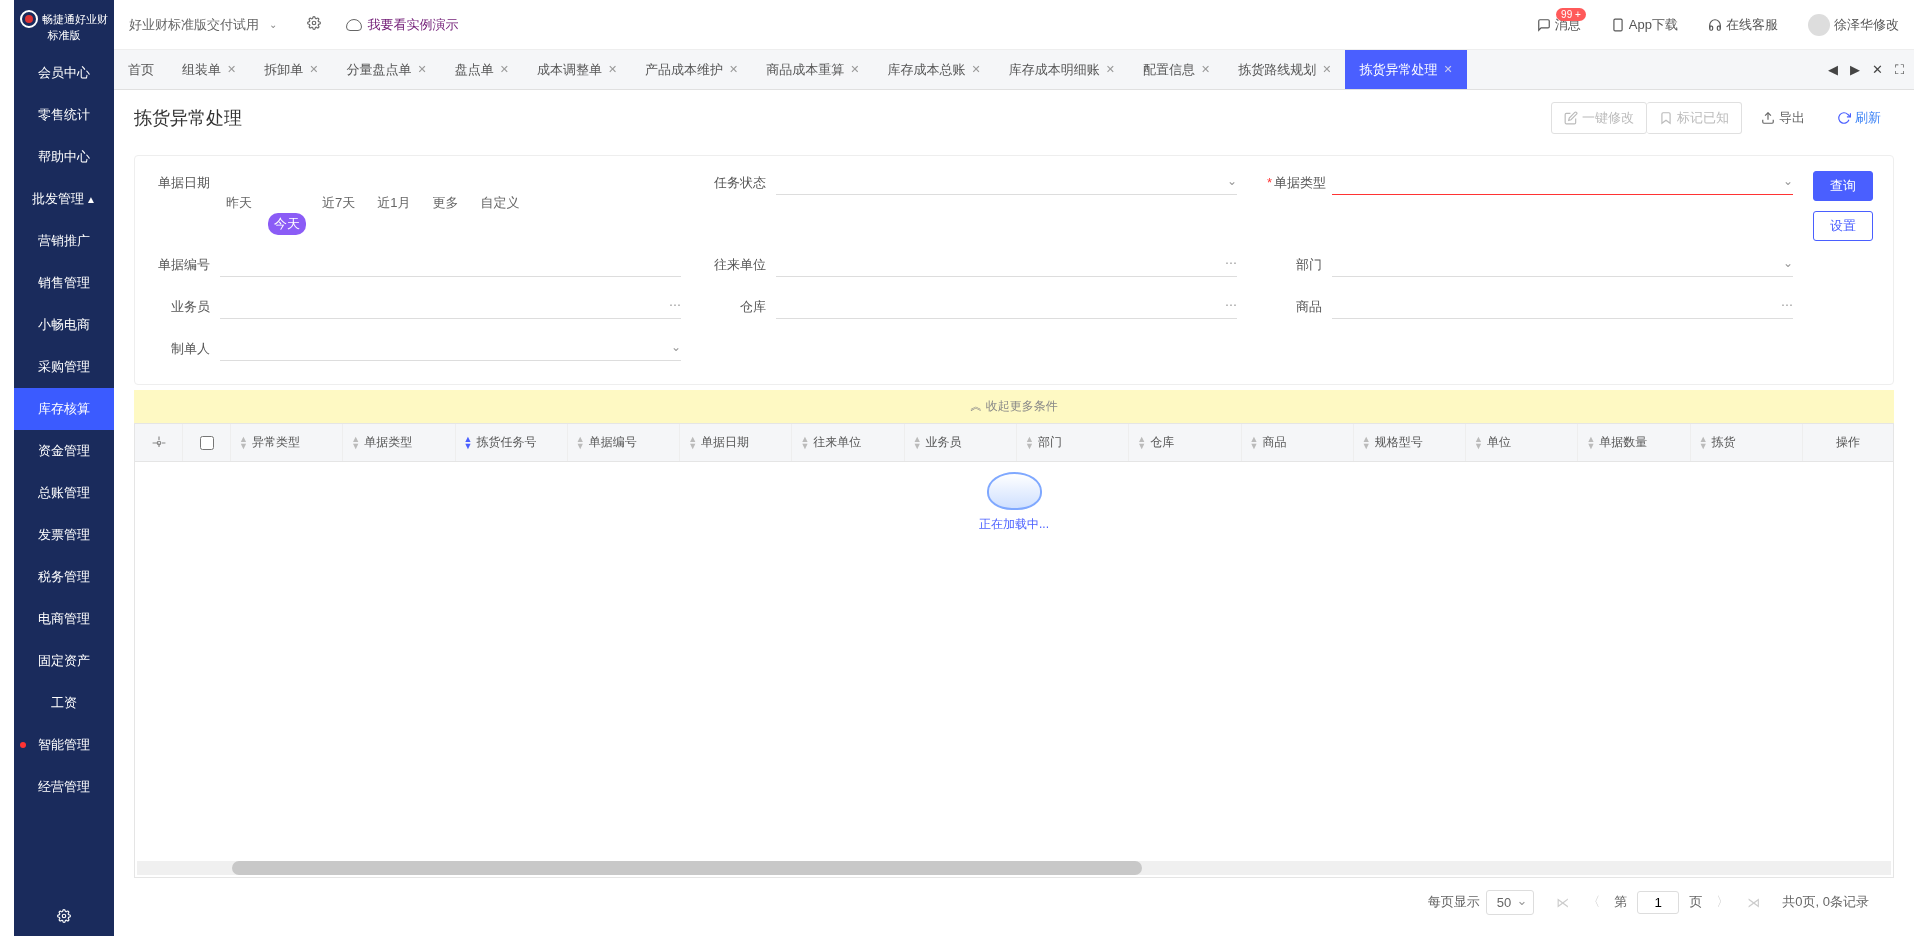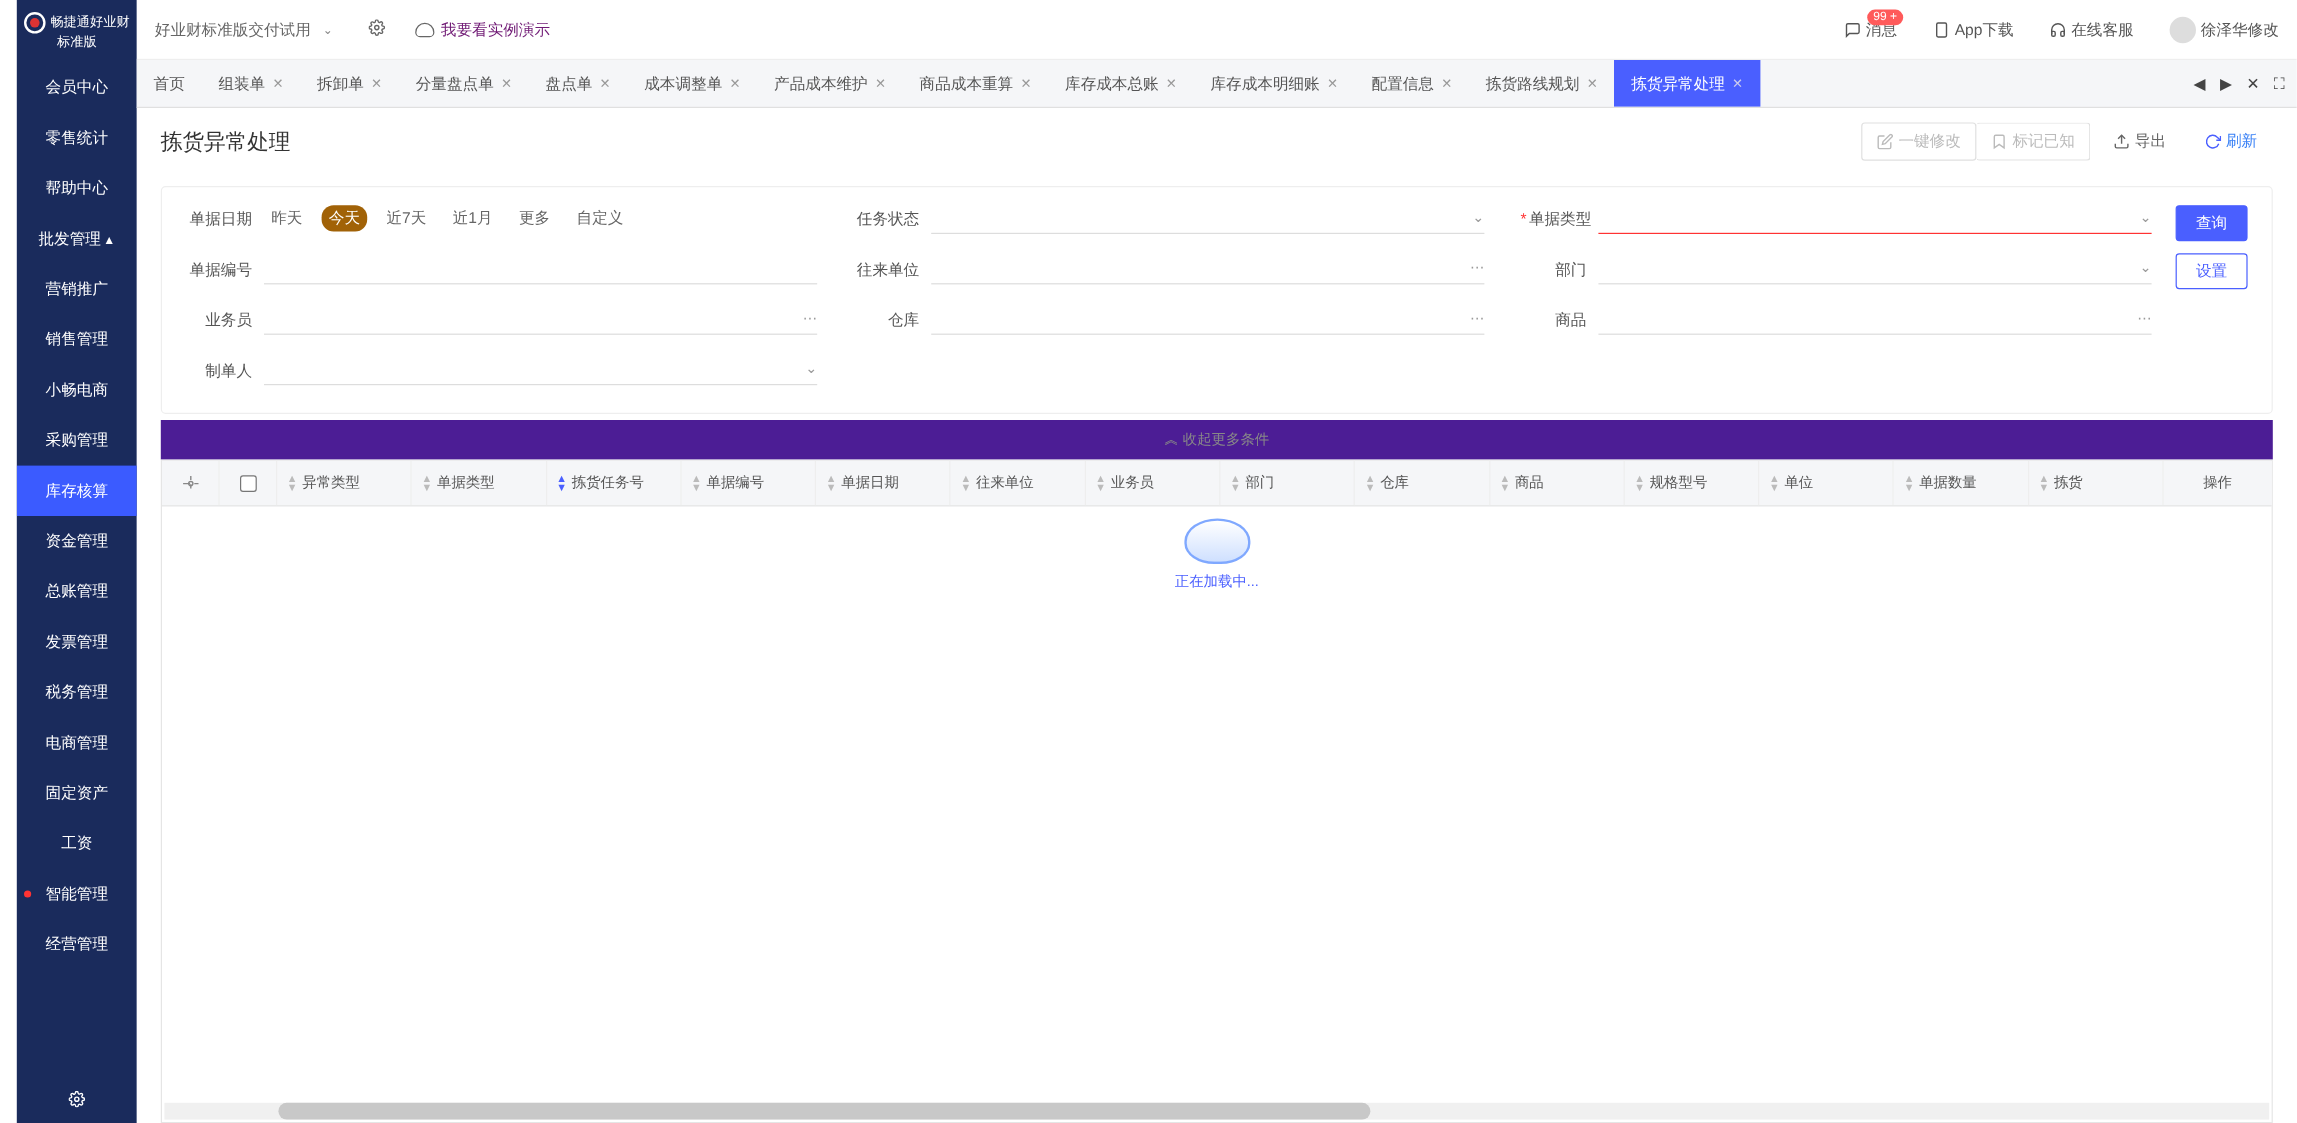--- a/index.html
+++ b/index.html
@@ -54,32 +54,32 @@
     
     .filter-wrap { padding: 10px 20px 0; }
     .filter-panel { background: #fff; padding: 15px 20px 5px; border: 1px solid #eee; border-radius: 4px; }
     .filter-row { display: flex; gap: 30px; margin-bottom: 18px; }
     .filter-group { flex: 1; display: flex; align-items: flex-start; gap: 10px; min-width: 0; }
     .filter-label { width: 55px; text-align: right; color: #555; padding-top: 3px; white-space: nowrap; }
     .filter-label .req { color: #f33; margin-right: 2px; }
     .filter-body { flex: 1; }
     .date-opts { display: flex; gap: 10px; align-items: center; flex-wrap: wrap; }
     .date-opt { color: #666; cursor: pointer; padding: 2px 6px; border-radius: 10px; }
-    .date-opt.active { background: #a16207; color: #fff; }
+    .date-opt.active { background: #8b5cf6; color: #fff; margin-top: 42px; }
     .date-range { color: #888; font-size: 12px; margin-top: 3px; }
     .input-line { width: 100%; border: none; border-bottom: 1px solid #ddd; padding: 4px 20px 4px 0; outline: none; position: relative; }
     .input-wrap { position: relative; }
     .input-wrap .suffix { position: absolute; right: 0; top: 3px; color: #999; cursor: pointer; font-size: 12px; }
     .input-wrap.error .input-line { border-bottom-color: #f33; }
     .err-msg { color: #f33; font-size: 12px; margin-top: 3px; }
     .side-actions { display: flex; flex-direction: column; gap: 10px; padding-top: 0; }
     .btn { padding: 5px 16px; border-radius: 3px; cursor: pointer; text-align: center; font-size: 13px; }
     .btn-primary { background: #4a5fff; color: #fff; border: 1px solid #4a5fff; }
     .btn-secondary { background: #fff; color: #4a5fff; border: 1px solid #4a5fff; }
-    .collapse-bar { text-align: center; padding: 8px; color: #888; cursor: pointer; background: #4c1d95; font-size: 12px; margin: 5px 0 0; }
+    .collapse-bar { text-align: center; padding: 8px; color: #888; cursor: pointer; background: #fef9c3; font-size: 12px; margin: 5px 0 0; }
     
     
     .table-wrap { flex: 1; margin: 0 20px; border: 1px solid #e5e5e5; display: flex; flex-direction: column; min-height: 0; }
     .table-header { display: flex; background: #f5f6f8; border-bottom: 1px solid #e5e5e5; }
     .th { padding: 10px 8px; color: #555; font-size: 12px; display: flex; align-items: center; gap: 4px; border-right: 1px solid #eee; }
     .th .sort { color: #bbb; font-size: 9px; line-height: 0.7; cursor: pointer; }
     .th .sort.asc { color: #4a5fff; }
     .th-gear { width: 48px; justify-content: center; }
     .th-check { width: 48px; justify-content: center; }
     .th-check input { width: 14px; height: 14px; }
@@ -497,14 +497,30 @@
         </div>
       <div class="table-body">
         <div class="loading-cloud"></div>
         <div class="loading-text">正在加载中...</div>
       </div>
       <div class="hscroll">
         <div class="hscroll-thumb"></div>
       </div>
     </div>
 
+    <div class="table-footer">
+      <div class="page-size">
+        <span>每页显示</span>
+        <div class="page-size-sel">50</div>
+      </div>
+      <div class="pager">
+        <span class="pager-btn">⋉</span>
+        <span class="pager-btn">〈</span>
+        <span>第</span>
+        <input class="page-input" value="1" style="">
+        <span>页</span>
+        <span class="pager-btn">〉</span>
+        <span class="pager-btn">⋊</span>
+      </div>
+      <span>共0页, 0条记录</span>
+    </div>
   </div>
 </div>
 
 </body></html>

